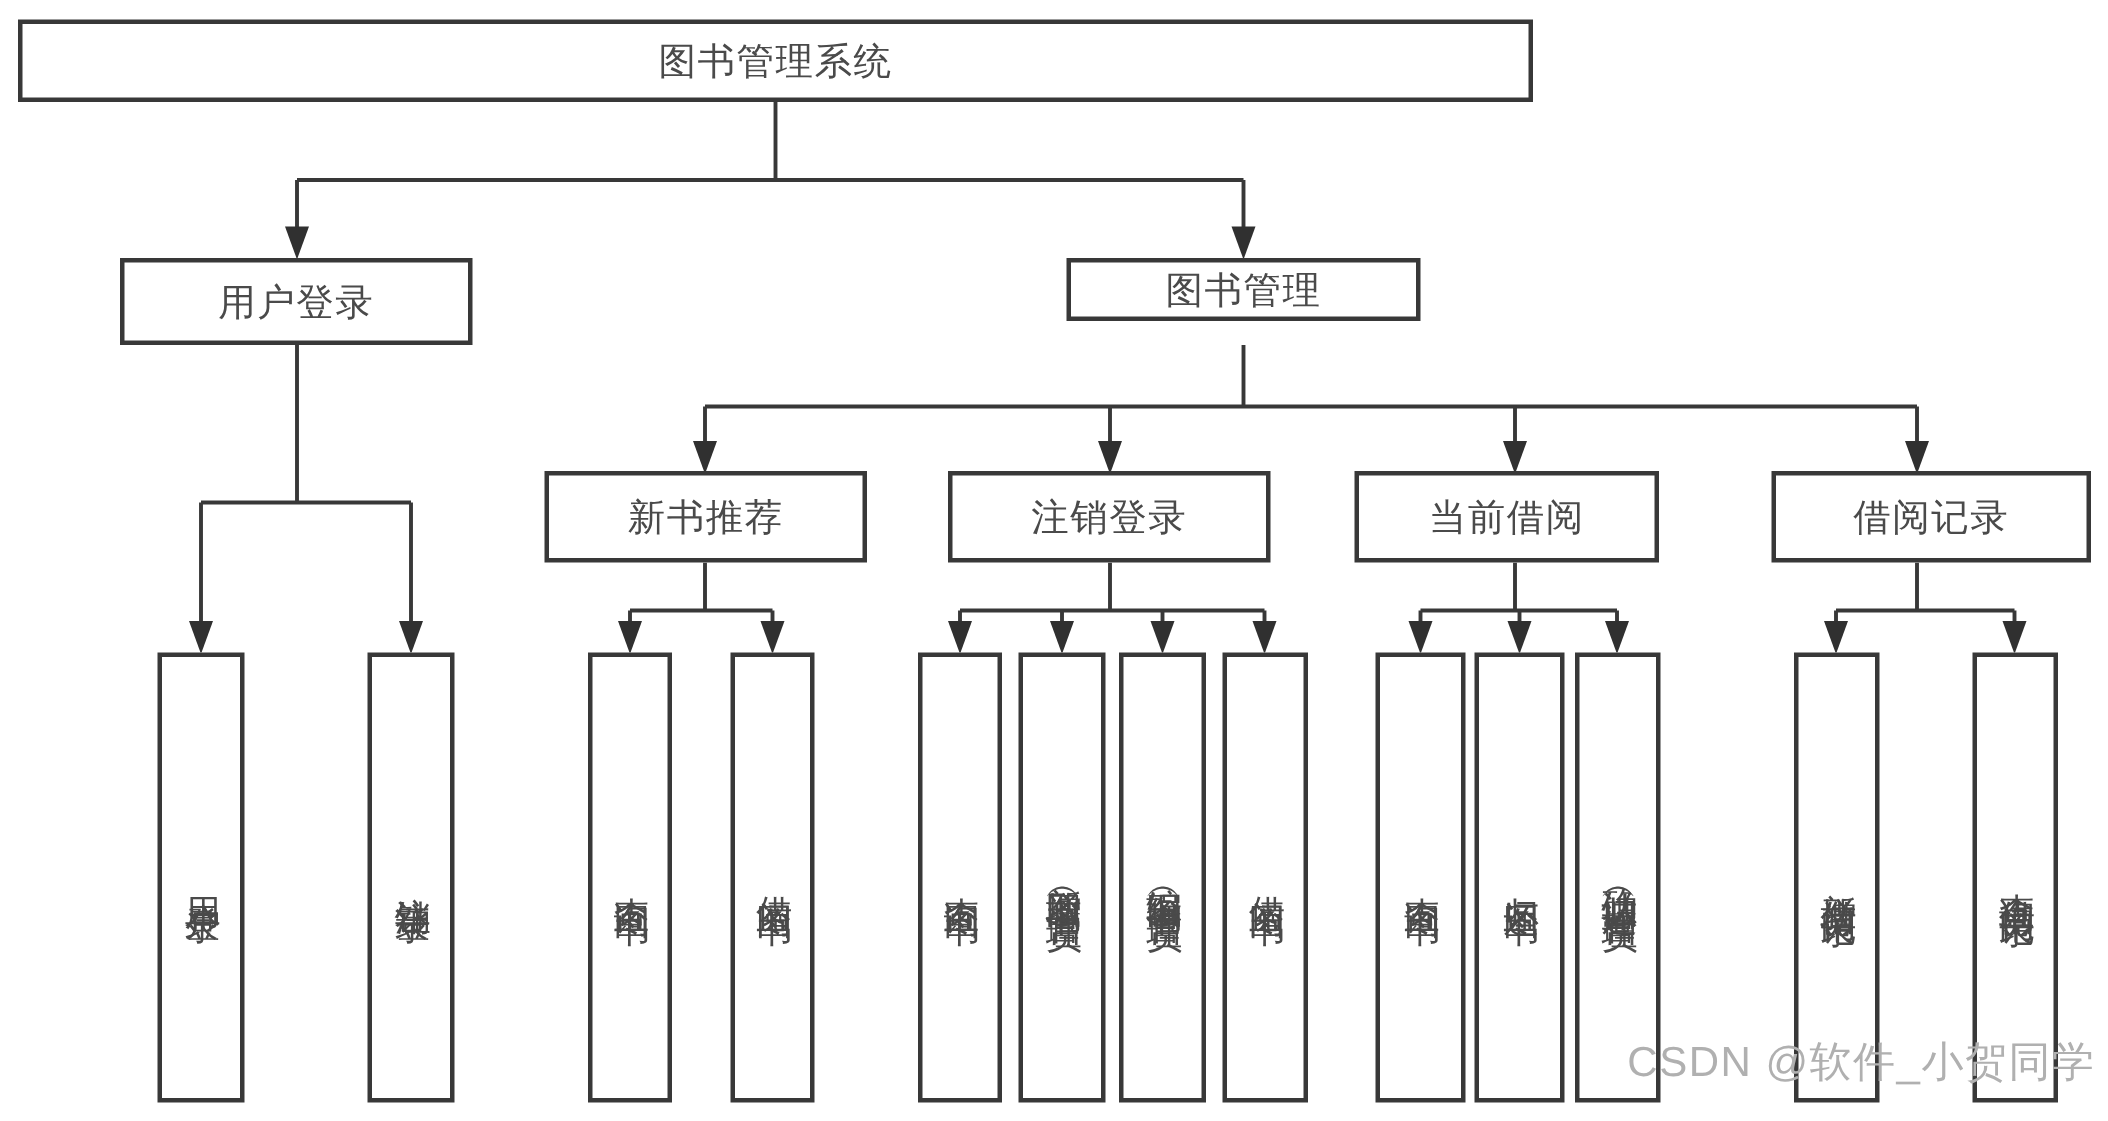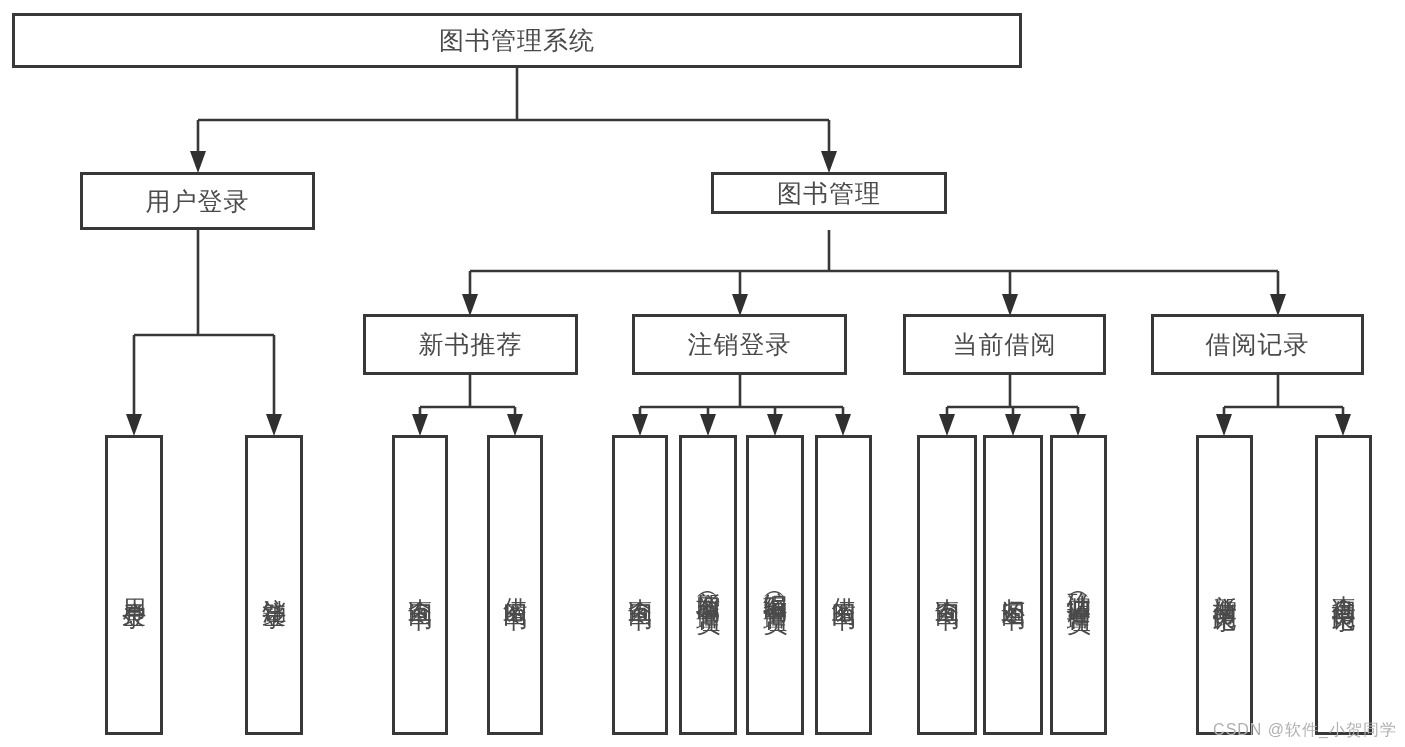--- a/index.html
+++ b/index.html
@@ -41,23 +41,23 @@
     writing-mode: vertical-rl;
     text-orientation: mixed;
     font-size: 24px;
     letter-spacing: 3px;
     line-height: 1.1;
     white-space: normal;
   }
   .watermark {
     position: absolute;
     right: 8px;
-    bottom: 6px;
+    bottom: 20px;
     color: var(--watermark);
-    font-size: 16px;
+    font-size: 28px;
     letter-spacing: 1px;
     z-index: 5;
   }
 </style>
 </head>
 <body>
 
 <div class="canvas">
 
   <svg class="connectors" viewBox="0 0 1405 747" xmlns="http://www.w3.org/2000/svg">
@@ -139,21 +139,21 @@
 
   <div class="node" style="left:363px; top:314px; width:215px; height:61px;text-align:center;">
     <span class="label">新书推荐</span>
   </div>
   <div class="node" style="left:632px; top:314px; width:215px; height:61px;">
     <span class="label">注销登录</span>
   </div>
   <div class="node" style="left:903px; top:314px; width:203px; height:61px;">
     <span class="label">当前借阅</span>
   </div>
-  <div class="node" style="left:1151px; top:314px; width:213px; height:61px;">
+  <div class="node" style="left:1181px; top:314px; width:213px; height:61px;">
     <span class="label">借阅记录</span>
   </div>
 
   <div class="node v" style="left:105px; top:435px; width:58px; height:300px;">
     <span class="label">用户登录</span>
   </div>
   <div class="node v" style="left:245px; top:435px; width:58px; height:300px;">
     <span class="label">注销登录</span>
   </div>
 

